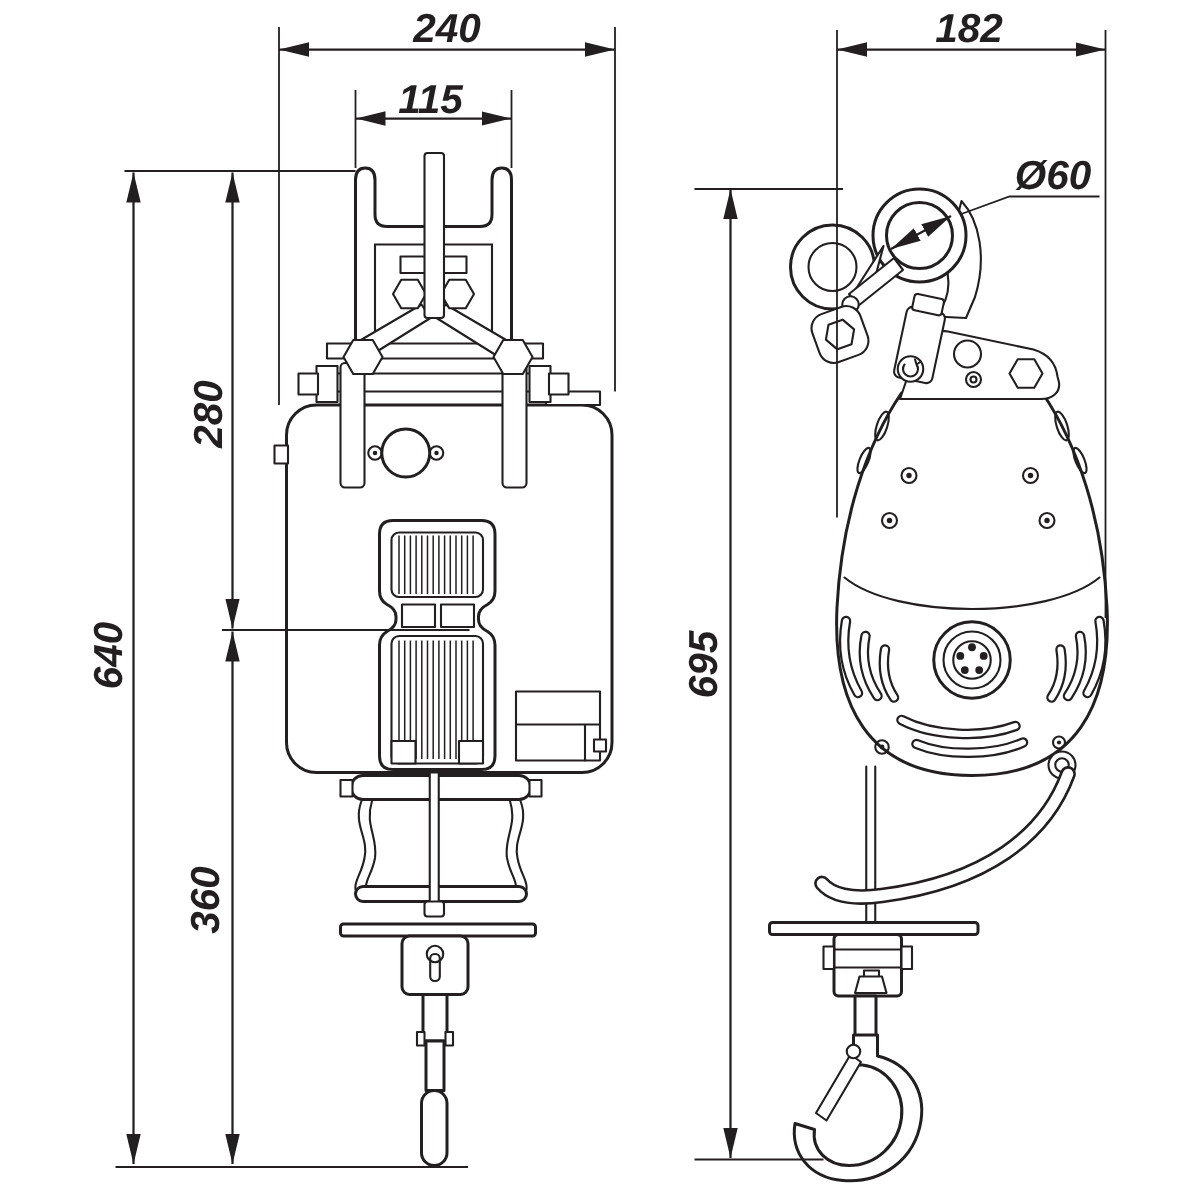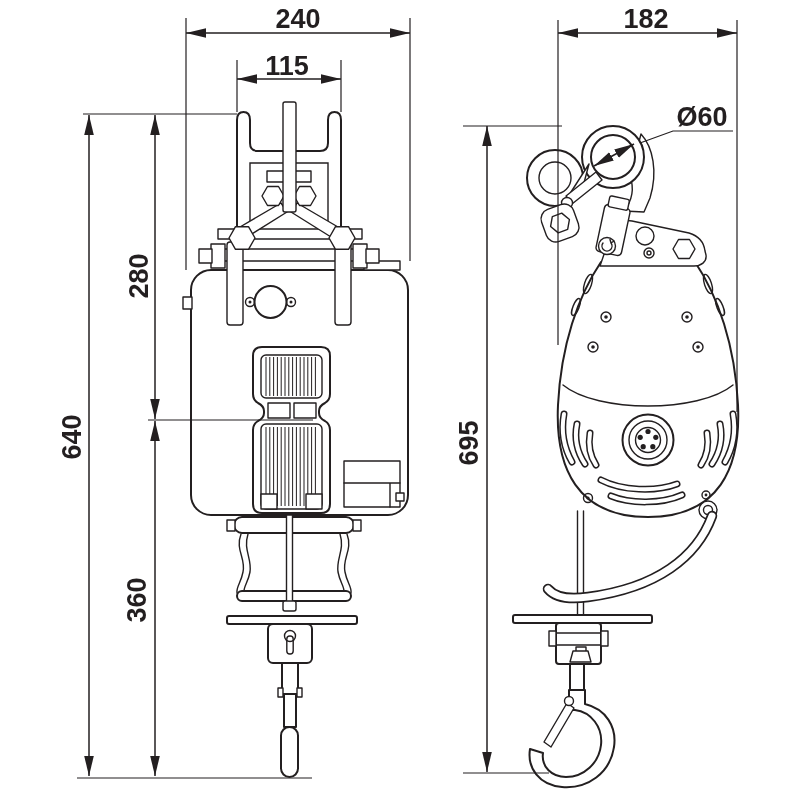--- a/index.html
+++ b/index.html
@@ -1,17 +1,17 @@
 <!DOCTYPE html>
 <html style="--line: #231f20; --bg: #ffffff;"><head>
 <meta charset="utf-8">
 <style>
   html,body{margin:0;padding:0;background:#fff;}
   .canvas{position:relative;width:800px;height:800px;background:var(--bg,#fff);overflow:hidden;
-          font-family:"Liberation Sans", sans-serif;}
+          font-family:"Liberation Sans", sans-serif;font-style:italic;}
   svg{display:block;}
   
   .outline{fill:#fff;stroke:var(--line,#231f20);stroke-width:2;stroke-linejoin:round;stroke-linecap:round;}
   .thin{fill:#fff;stroke:var(--line,#231f20);stroke-width:1.4;stroke-linejoin:round;}
   .open{fill:none;stroke:var(--line,#231f20);stroke-width:2;stroke-linejoin:round;stroke-linecap:round;}
   .det{fill:none;stroke:var(--line,#231f20);stroke-width:1.4;stroke-linecap:round;}
   .rib{fill:none;stroke:var(--line,#231f20);stroke-width:1;}
   .dot{fill:var(--line,#231f20);stroke:none;}
   
   .slot-o{fill:none;stroke:var(--line,#231f20);stroke-width:7;stroke-linecap:round;}

